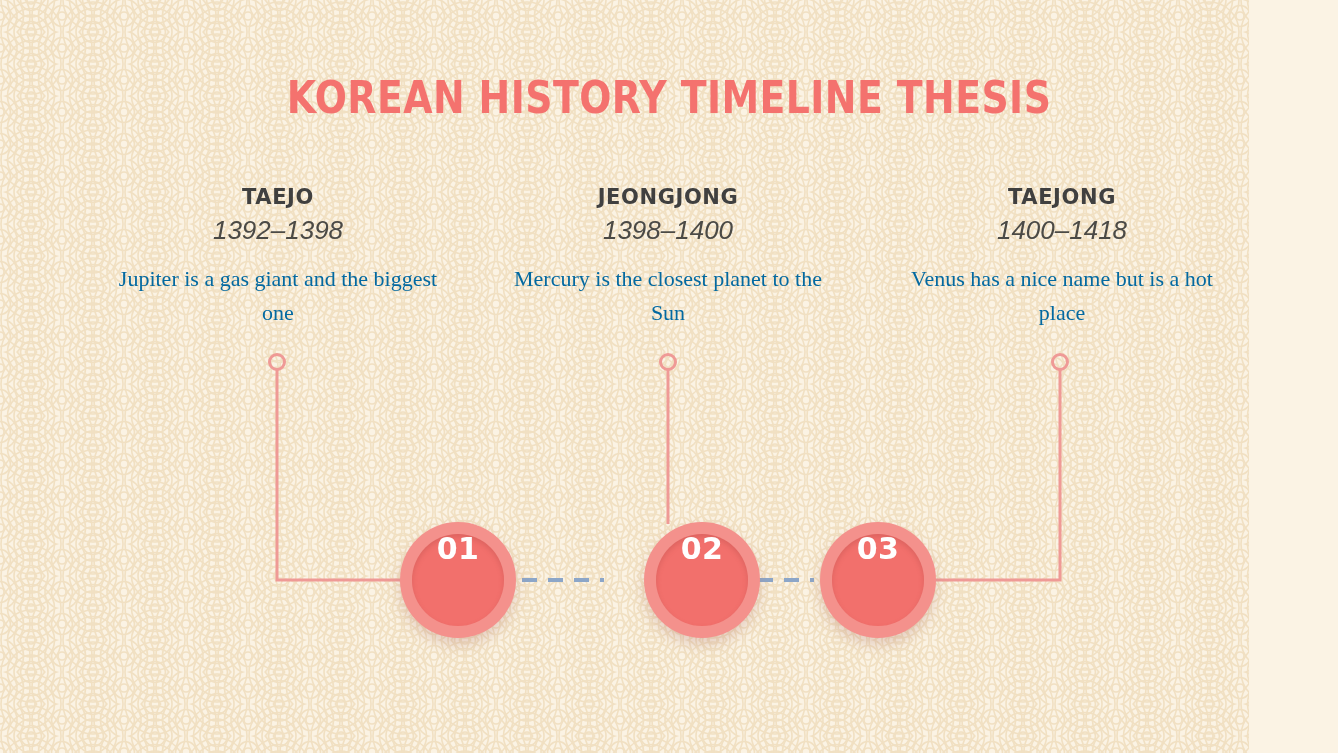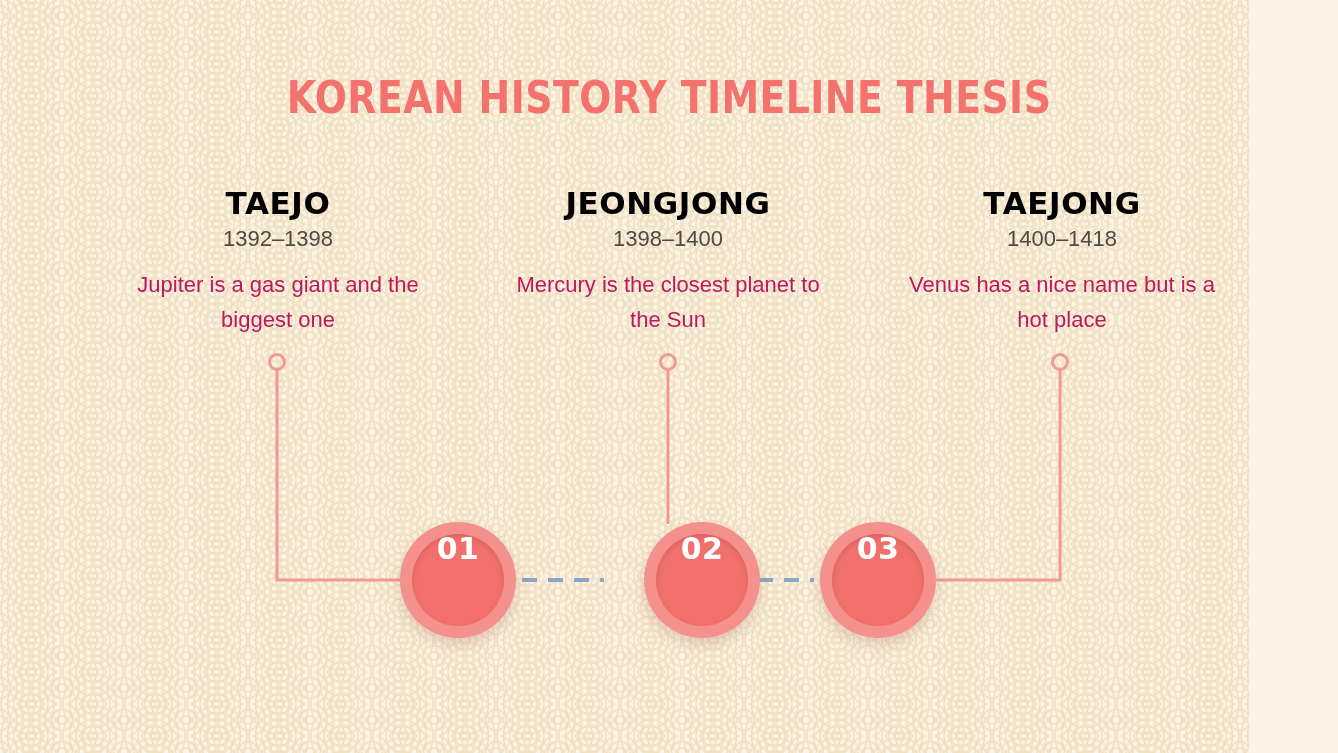--- a/index.html
+++ b/index.html
@@ -56,41 +56,42 @@
     z-index: 5;
     text-align: center;
   }
   .col-1 { left: 118px;  width: 320px; }
   .col-2 { left: 508px;  width: 320px; }
   .col-3 { left: 902px;  width: 320px; }
 
   .col-name {
     font-family: "DejaVu Sans", "Liberation Sans", sans-serif;
     font-weight: bold;
-    font-size: 31px;
+    font-size: 21px;
     letter-spacing: 0.6px;
-    color: #000000;
+    color: #404040;
     line-height: 1.1;
     margin: 0 0 6px 0;
     white-space: nowrap;
   }
   .col-years {
     font-family: "Liberation Sans", "DejaVu Sans", sans-serif;
     font-weight: normal;
-    font-size: 22px;
+    font-size: 26px;
     color: #4B4A46;
     line-height: 1.2;
     margin: 0 0 16px 0;
     white-space: nowrap;
+    font-style: italic;
   }
   .col-desc {
-    font-family: Liberation Sans, sans-serif;
+    font-family: Liberation Serif, serif;
     font-weight: normal;
     font-size: 22px;
-    color: #be185d;
+    color: #0369a1;
     line-height: 1.55;
     margin: 0;
   }
 
   
   #connectors {
     position: absolute;
     inset: 0;
     z-index: 3;
     pointer-events: none;

